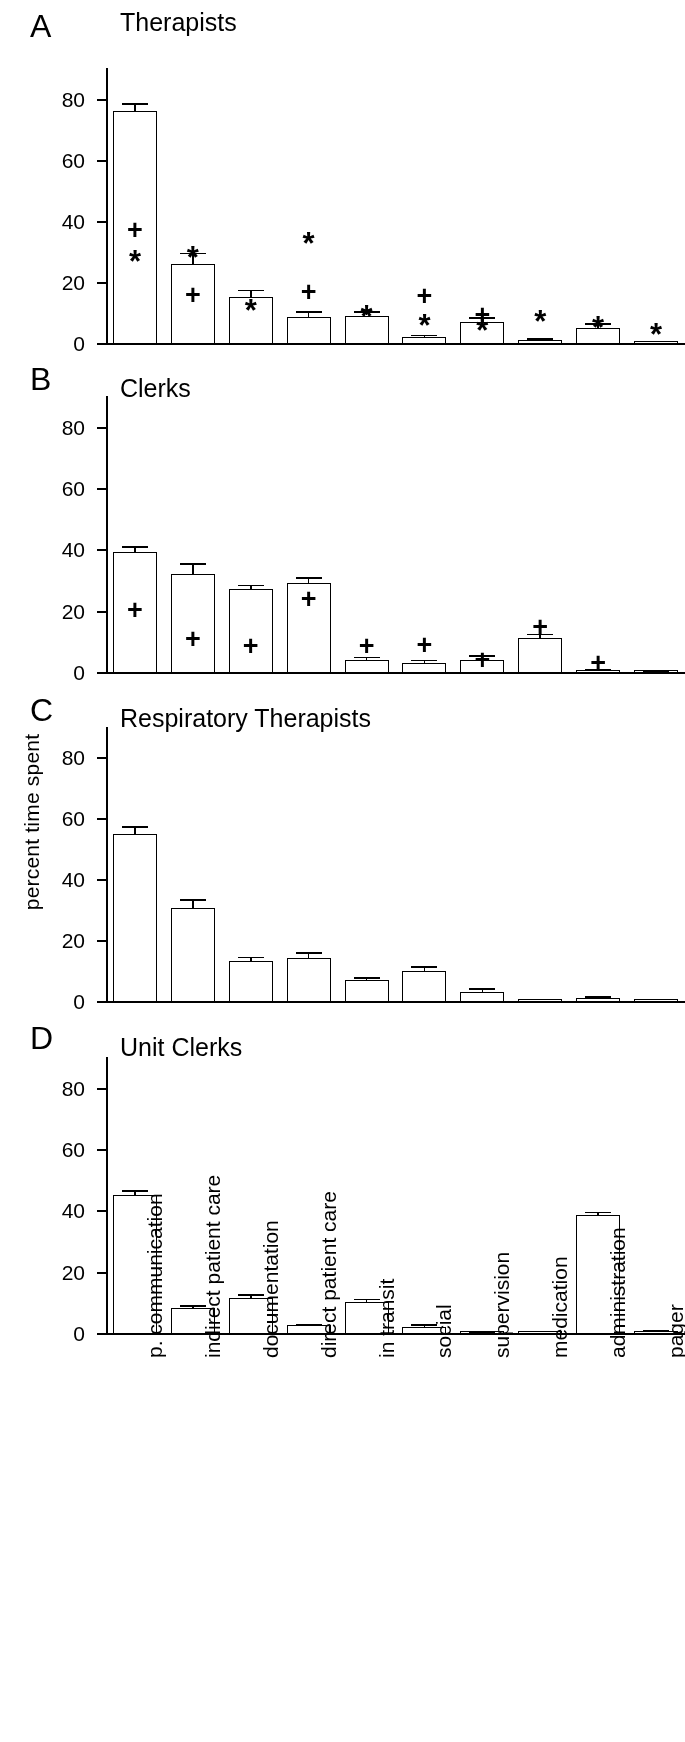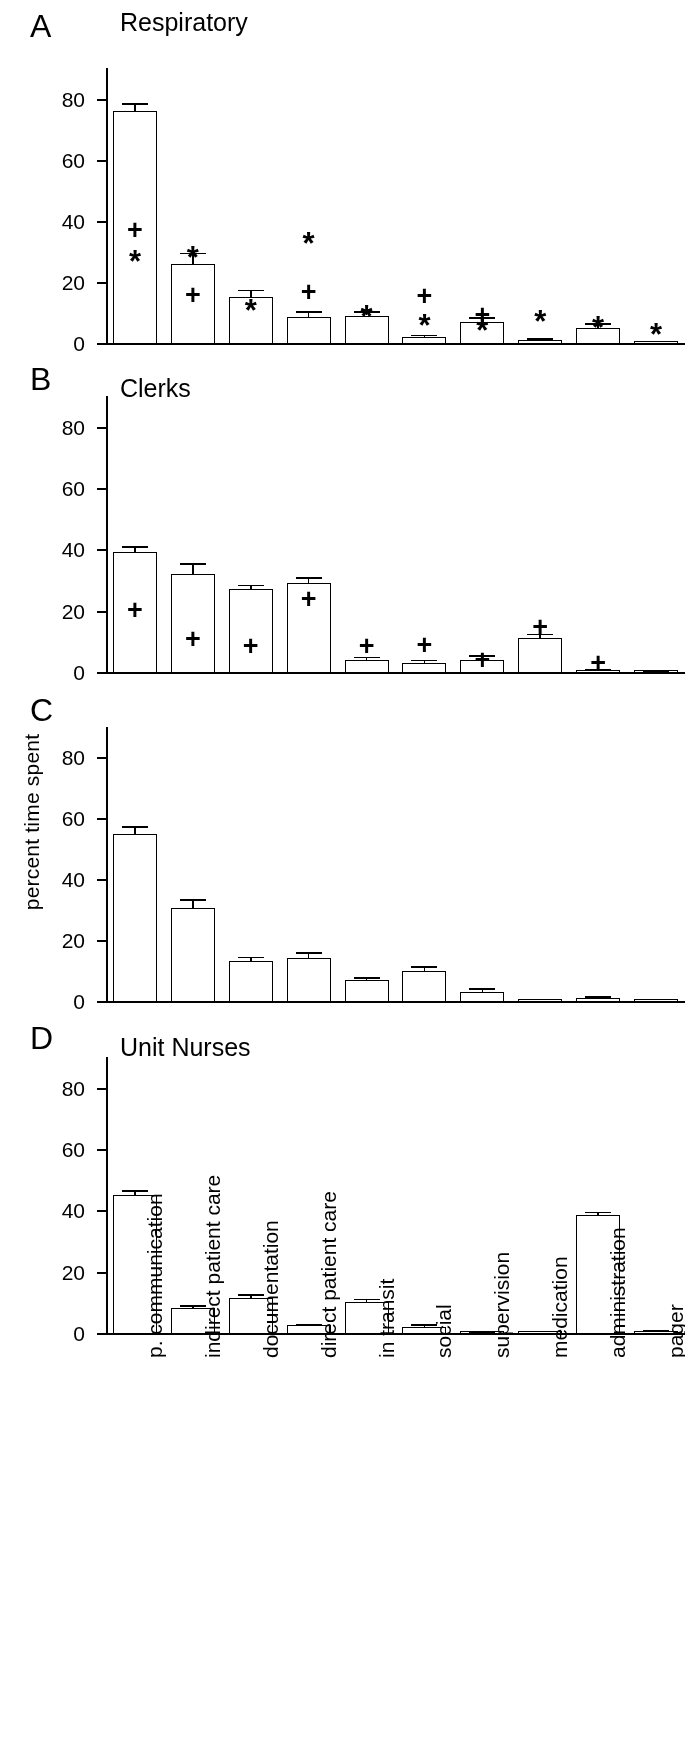--- a/index.html
+++ b/index.html
@@ -61,21 +61,21 @@
 </head>
 <body>
 
 <div id="figure">
 
   <div class="ylabel-global">percent time spent</div>
 
   <div id="panels-root">
       <div class="panel" style="top: 0px; height: 1742px;">
         <div class="panel-letter" style="left: 30px; top: 10px;">A</div>
-        <div class="panel-title" style="left: 120px; top: 10px;">Respiratory</div>
+        <div class="panel-title" style="left: 120px; top: 10px;">Therapists</div>
         <div class="axis-line vaxis" style="left: 106px; top: 68px; height: 277px;"></div>
         <div class="axis-line haxis" style="left: 106px; top: 343px; width: 579px;"></div>
         <div class="tick" style="left: 97px; top: 343px;"></div>
         <div class="ticklabel" style="left: 30px; width: 55px; top: 333px;">0</div>
         <div class="tick" style="left: 97px; top: 281.889px;"></div>
         <div class="ticklabel" style="left: 30px; width: 55px; top: 271.889px;">20</div>
         <div class="tick" style="left: 97px; top: 220.778px;"></div>
         <div class="ticklabel" style="left: 30px; width: 55px; top: 210.778px;">40</div>
         <div class="tick" style="left: 97px; top: 159.667px;"></div>
         <div class="ticklabel" style="left: 30px; width: 55px; top: 149.667px;">60</div>
@@ -177,20 +177,21 @@
         <div class="mark" style="left: 230.75px; width: 40px; top: 633.467px;">+</div>
         <div class="mark" style="left: 288.65px; width: 40px; top: 585.933px;">+</div>
         <div class="mark" style="left: 346.55px; width: 40px; top: 633.467px;">+</div>
         <div class="mark" style="left: 404.45px; width: 40px; top: 631.933px;">+</div>
         <div class="mark" style="left: 462.35px; width: 40px; top: 647.267px;">+</div>
         <div class="mark" style="left: 520.25px; width: 40px; top: 613.533px;">+</div>
         <div class="mark" style="left: 578.15px; width: 40px; top: 650.333px;">+</div>
       </div>
       <div class="panel" style="top: 0px; height: 1742px;">
         <div class="panel-letter" style="left: 30px; top: 694px;">C</div>
+        <div class="panel-title" style="left: 120px; top: 706px;">Respiratory Therapists</div>
         <div class="axis-line vaxis" style="left: 106px; top: 727px; height: 276px;"></div>
         <div class="axis-line haxis" style="left: 106px; top: 1001px; width: 579px;"></div>
         <div class="tick" style="left: 97px; top: 1001px;"></div>
         <div class="ticklabel" style="left: 30px; width: 55px; top: 991px;">0</div>
         <div class="tick" style="left: 97px; top: 940.111px;"></div>
         <div class="ticklabel" style="left: 30px; width: 55px; top: 930.111px;">20</div>
         <div class="tick" style="left: 97px; top: 879.222px;"></div>
         <div class="ticklabel" style="left: 30px; width: 55px; top: 869.222px;">40</div>
         <div class="tick" style="left: 97px; top: 818.333px;"></div>
         <div class="ticklabel" style="left: 30px; width: 55px; top: 808.333px;">60</div>
@@ -222,21 +223,21 @@
         <div class="err-cap" style="left: 527.25px; top: 998.791px; width: 26px;"></div>
         <div class="bar" title="administration: 1" style="left: 576.15px; top: 997.956px; width: 44px; height: 3.04444px;"></div>
         <div class="err-v" style="left: 597.35px; top: 996.433px; height: 1.52222px;"></div>
         <div class="err-cap" style="left: 585.15px; top: 996.433px; width: 26px;"></div>
         <div class="bar" title="pager: 0.3" style="left: 634.05px; top: 999.4px; width: 44px; height: 1.6px;"></div>
         <div class="err-v" style="left: 655.25px; top: 998.791px; height: 0.608889px;"></div>
         <div class="err-cap" style="left: 643.05px; top: 998.791px; width: 26px;"></div>
       </div>
       <div class="panel" style="top: 0px; height: 1742px;">
         <div class="panel-letter" style="left: 30px; top: 1022px;">D</div>
-        <div class="panel-title" style="left: 120px; top: 1035px;">Unit Nurses</div>
+        <div class="panel-title" style="left: 120px; top: 1035px;">Unit Clerks</div>
         <div class="axis-line vaxis" style="left: 106px; top: 1057px; height: 278px;"></div>
         <div class="axis-line haxis" style="left: 106px; top: 1333px; width: 579px;"></div>
         <div class="tick" style="left: 97px; top: 1333px;"></div>
         <div class="ticklabel" style="left: 30px; width: 55px; top: 1323px;">0</div>
         <div class="tick" style="left: 97px; top: 1271.67px;"></div>
         <div class="ticklabel" style="left: 30px; width: 55px; top: 1261.67px;">20</div>
         <div class="tick" style="left: 97px; top: 1210.33px;"></div>
         <div class="ticklabel" style="left: 30px; width: 55px; top: 1200.33px;">40</div>
         <div class="tick" style="left: 97px; top: 1149px;"></div>
         <div class="ticklabel" style="left: 30px; width: 55px; top: 1139px;">60</div>

